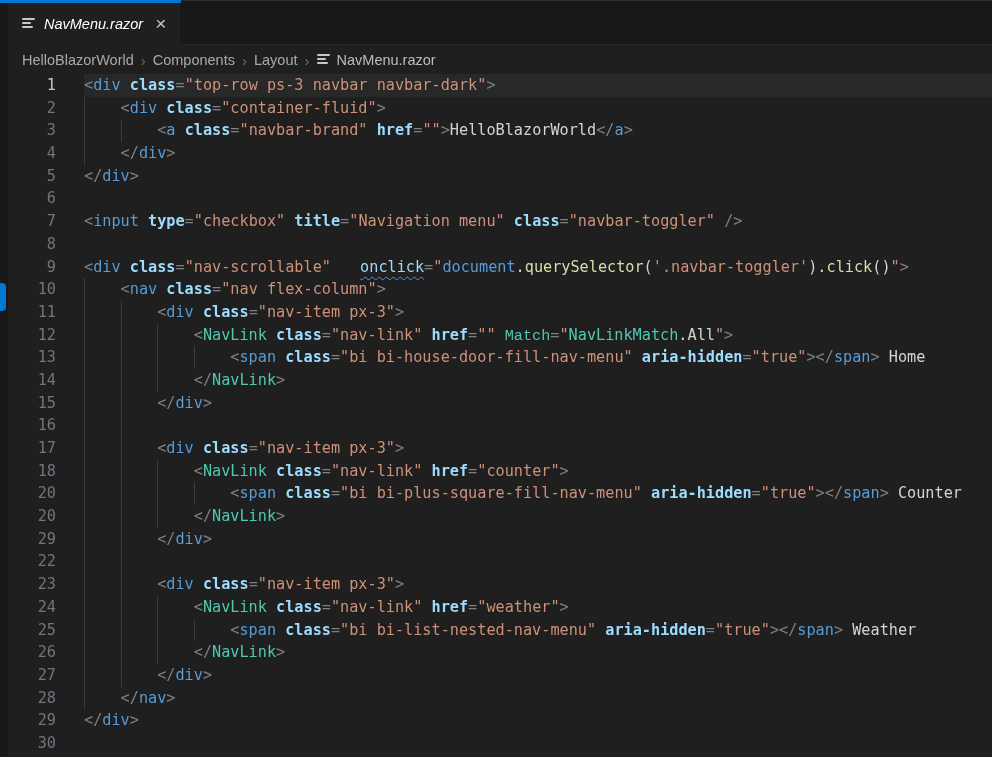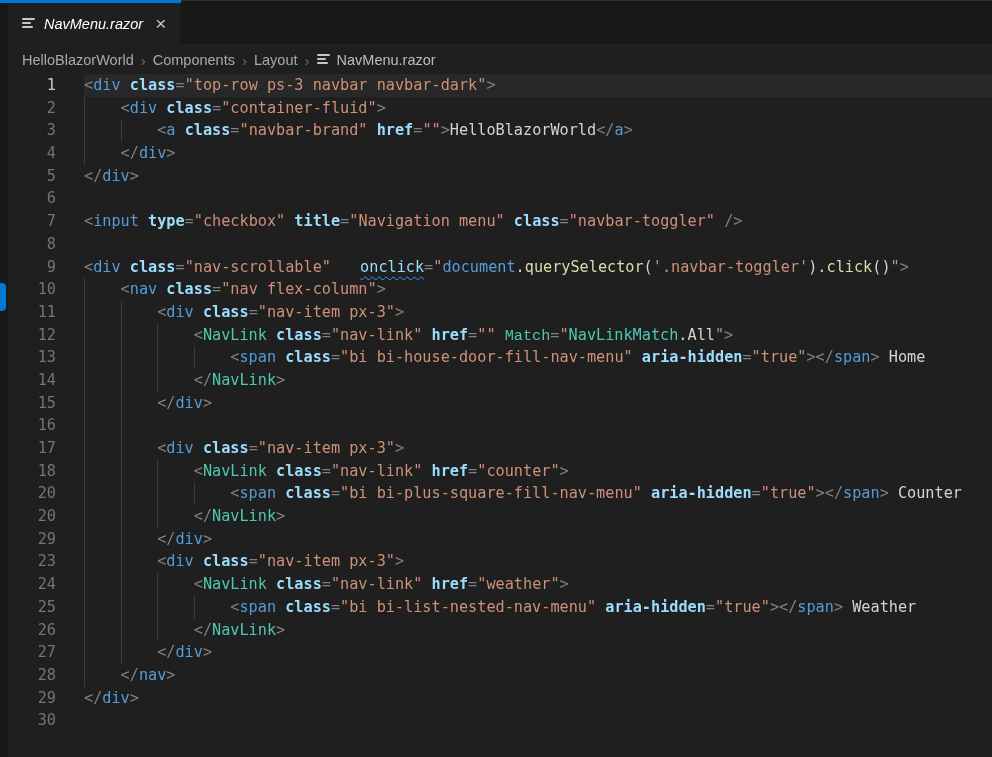--- a/index.html
+++ b/index.html
@@ -183,20 +183,24 @@
       </div>
       <div class="row">
         <span class="ln">20</span>
         <span class="code"><span class="guide" style="left: 0ch;"></span><span class="guide" style="left: 4ch;"></span><span class="guide" style="left: 8ch;"></span>            <span class="tk-p">&lt;/</span><span class="tk-comp">NavLink</span><span class="tk-p">&gt;</span></span>
       </div>
       <div class="row">
         <span class="ln">29</span>
         <span class="code"><span class="guide" style="left: 0ch;"></span><span class="guide" style="left: 4ch;"></span>        <span class="tk-p">&lt;/</span><span class="tk-tag">div</span><span class="tk-p">&gt;</span></span>
       </div>
       <div class="row">
+        <span class="ln">22</span>
+        <span class="code"><span class="guide" style="left: 0ch;"></span><span class="guide" style="left: 4ch;"></span></span>
+      </div>
+      <div class="row">
         <span class="ln">23</span>
         <span class="code"><span class="guide" style="left: 0ch;"></span><span class="guide" style="left: 4ch;"></span>        <span class="tk-p">&lt;</span><span class="tk-tag">div</span><span class="tk-pl"> </span><span class="tk-attr">class</span><span class="tk-p">=</span><span class="tk-str">"nav-item px-3"</span><span class="tk-p">&gt;</span></span>
       </div>
       <div class="row">
         <span class="ln">24</span>
         <span class="code"><span class="guide" style="left: 0ch;"></span><span class="guide" style="left: 4ch;"></span><span class="guide" style="left: 8ch;"></span>            <span class="tk-p">&lt;</span><span class="tk-comp">NavLink</span><span class="tk-pl"> </span><span class="tk-attr">class</span><span class="tk-p">=</span><span class="tk-str">"nav-link"</span><span class="tk-pl"> </span><span class="tk-attr">href</span><span class="tk-p">=</span><span class="tk-str">"weather"</span><span class="tk-p">&gt;</span></span>
       </div>
       <div class="row">
         <span class="ln">25</span>
         <span class="code"><span class="guide" style="left: 0ch;"></span><span class="guide" style="left: 4ch;"></span><span class="guide" style="left: 8ch;"></span><span class="guide" style="left: 12ch;"></span>                <span class="tk-p">&lt;</span><span class="tk-tag">span</span><span class="tk-pl"> </span><span class="tk-attr">class</span><span class="tk-p">=</span><span class="tk-str">"bi bi-list-nested-nav-menu"</span><span class="tk-pl"> </span><span class="tk-attr">aria-hidden</span><span class="tk-p">=</span><span class="tk-str">"true"</span><span class="tk-p">&gt;&lt;/</span><span class="tk-tag">span</span><span class="tk-p">&gt;</span><span class="tk-txt"> Weather</span></span>

